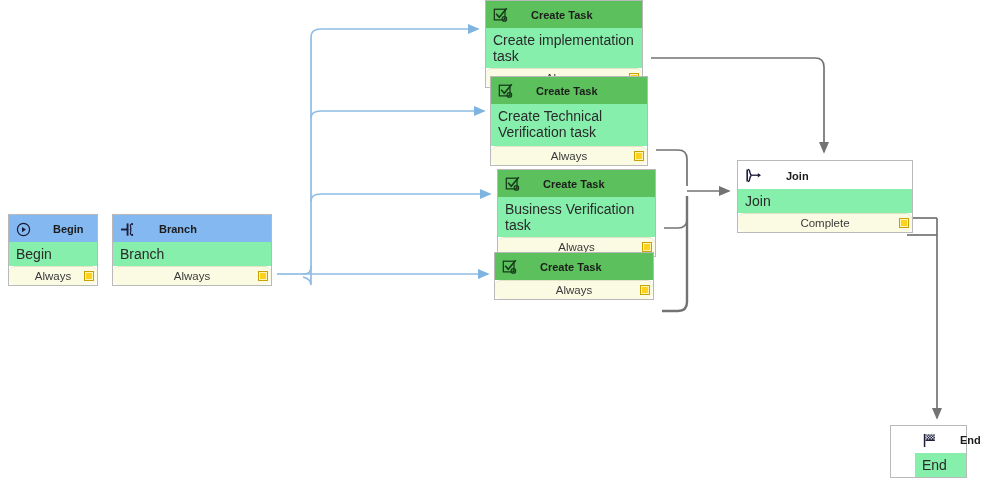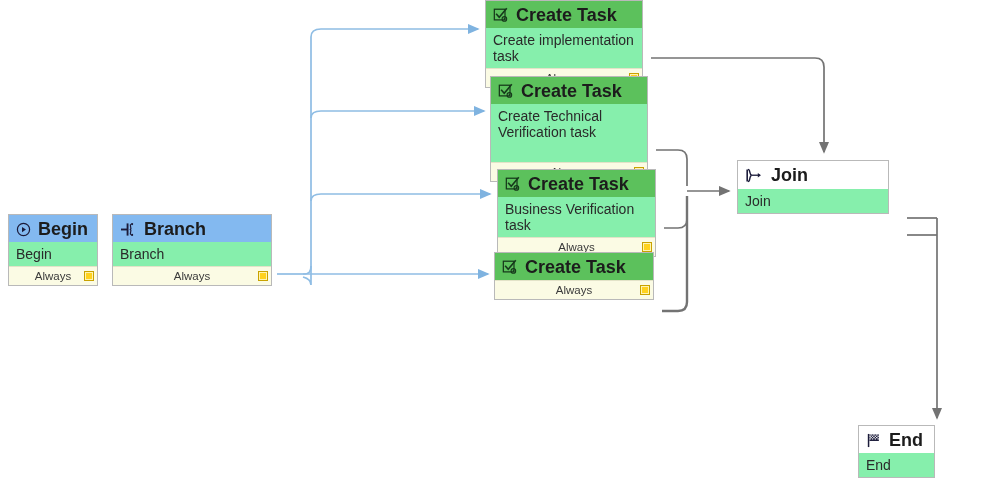--- a/index.html
+++ b/index.html
@@ -26,23 +26,23 @@
   .node {
     position: absolute;
     border: 1px solid #b9b9b9;
     background: #ffffff;
     box-sizing: border-box;
     z-index: 5;
   }
   .node-header {
     display: flex;
     align-items: center;
-    gap: 7px;
+    gap: 22px;
     padding: 4px 6px 3px 7px;
-    font-size: 18px;
+    font-size: 11px;
     font-weight: bold;
     color: #1c1c1c;
     box-sizing: border-box;
     height: 27px;
   }
   .node-header.green { background: #5cc15c; }
   .node-header.blue  { background: #83b9f0; }
   .node-header.plain { background: #ffffff; }
   .node-body {
     padding: 4px 6px 4px 7px;
@@ -56,20 +56,21 @@
     position: relative;
     background: #fbfbe4;
     border-top: 1px solid #e3e3c8;
     height: 19px;
     font-size: 11.5px;
     color: #3a3a3a;
     display: flex;
     align-items: center;
     justify-content: center;
     box-sizing: border-box;
+    border-radius: 6px;
   }
   .port-square {
     position: absolute;
     right: 3px;
     top: 50%;
     transform: translateY(-50%);
     width: 10px;
     height: 10px;
     background: #ffd21e;
     border: 1px solid #c9a200;
@@ -204,21 +205,21 @@
       <span class="icon">
         <svg width="16" height="16" viewBox="0 0 18 18">
           <rect x="1.5" y="2.5" width="12" height="12" fill="none" stroke="#16381b" stroke-width="1.4"></rect>
           <path d="M3.5,7.5 L7,11.5 L15.5,1.5" fill="none" stroke="#16381b" stroke-width="1.8"></path>
           <circle cx="12.8" cy="13.4" r="2.6" fill="none" stroke="#16381b" stroke-width="1.2"></circle>
           <circle cx="12.8" cy="13.4" r="0.9" fill="#16381b"></circle>
         </svg>
       </span>
       <span class="hdr-label">Create Task</span>
     </div>
-    <div class="node-body" style="height:58px;">Create Technical Verification task</div>
+    <div class="node-body" style="height:42px;">Create Technical Verification task</div>
     <div class="node-port">
       <span>Always</span>
       <span class="port-square">
           <i></i>
         </span>
     </div>
   </div>
 
   <div class="node" style="left:497px; top:169px; width:159px;">
     <div class="node-header green">
@@ -254,36 +255,42 @@
       <span class="hdr-label">Create Task</span>
     </div>
     <div class="node-port">
       <span>Always</span>
       <span class="port-square">
           <i></i>
         </span>
     </div>
   </div>
 
-  <div class="node" style="left:737px; top:160px; width:152px;">
+  <div class="node" style="left:737px; top:160px; width:176px;">
     <div class="node-header plain" style="height:28px;">
       <span class="icon">
         <svg width="19" height="15" viewBox="0 0 20 16">
           <path d="M3,1.5 C6,1.5 4,7 7,7.7 C4,8.4 6,14.5 3,14.5" stroke="#1b1b3a" stroke-width="1.5" fill="none"></path>
           <path d="M2.2,1.5 L2.2,14.5" stroke="#1b1b3a" stroke-width="1.7"></path>
           <path d="M7,7.7 L16,7.7" stroke="#1b1b3a" stroke-width="1.4" fill="none"></path>
           <path d="M13.5,5.2 L16.8,7.7 L13.5,10.2 z" fill="#1b1b3a"></path>
         </svg>
       </span>
       <span class="hdr-label">Join</span>
     </div>
     <div class="node-body" style="height:24px;">Join</div>
-  </div>
-
-  <div class="node" style="left:858px; top:425px; width:77px;">
+    <div class="node-port">
+      <span>Complete</span>
+      <span class="port-square">
+          <i></i>
+        </span>
+    </div>
+  </div>
+
+  <div class="node" style="left:890px; top:425px; width:77px;padding-left:24px;">
     <div class="node-header plain">
       <span class="icon">
         <svg width="16" height="15" viewBox="0 0 16 16">
           <path d="M2.2,1 L2.2,15" stroke="#1b1b3a" stroke-width="1.6"></path>
           <rect x="3.2" y="1.5" width="10" height="7" fill="#1b1b3a"></rect>
           <g fill="#ffffff">
             <rect x="4.2" y="1.5" width="1.5" height="1.2"></rect>
             <rect x="7.2" y="1.5" width="1.5" height="1.2"></rect>
             <rect x="10.2" y="1.5" width="1.5" height="1.2"></rect>
             <rect x="3.2" y="2.9" width="1.5" height="1.2"></rect>

